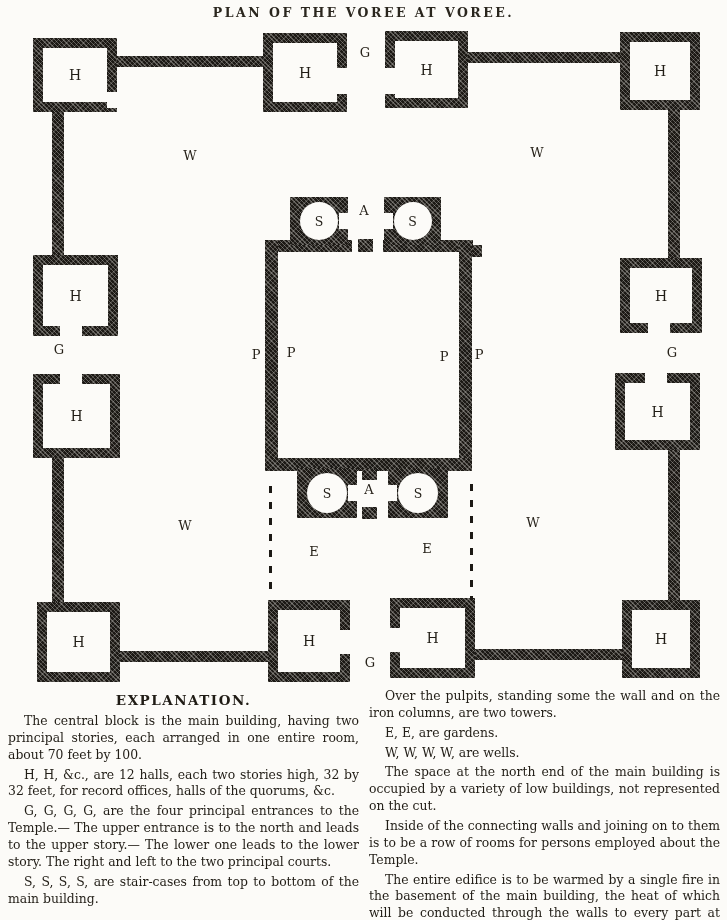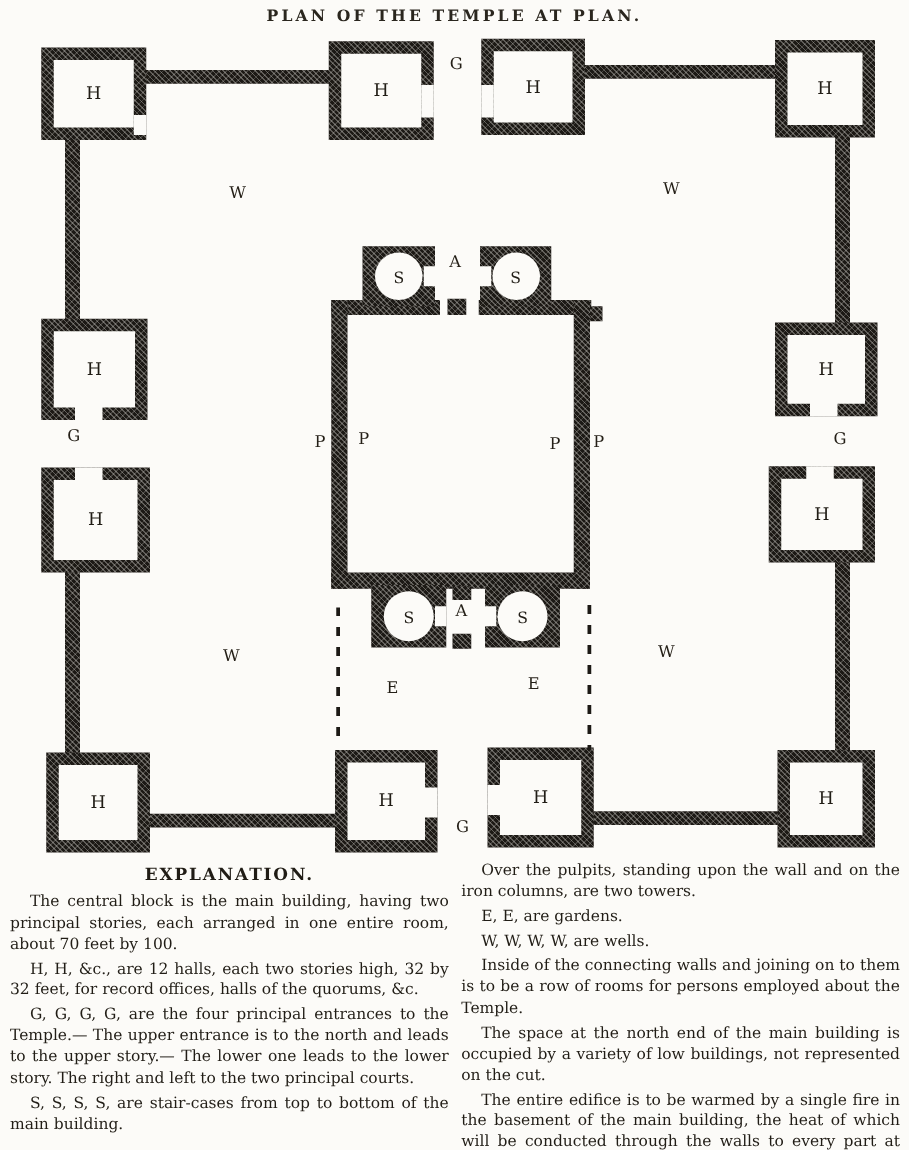--- a/index.html
+++ b/index.html
@@ -39,21 +39,21 @@
     margin:4px 0 5px 0;
   }
   .col p{
     margin:0 0 3px 0;font-size:12.4px;line-height:1.36;text-align:justify;
     text-indent:16px;color:#211d16;
   }
 </style>
 </head>
 <body>
 
-<div id="page-title">PLAN OF THE TEMPLE AT PLAN.</div>
+<div id="page-title">PLAN OF THE VOREE AT VOREE.</div>
 
 <div id="temple-plan">
     <div class="wall" style="left: 112px; top: 56px; width: 156px; height: 11px;"></div>
     <div class="wall" style="left: 464px; top: 52px; width: 160px; height: 11px;"></div>
     <div class="wall" style="left: 52px; top: 108px; width: 12px; height: 150px;"></div>
     <div class="wall" style="left: 52px; top: 456px; width: 12px; height: 149px;"></div>
     <div class="wall" style="left: 668px; top: 108px; width: 12px; height: 152px;"></div>
     <div class="wall" style="left: 668px; top: 448px; width: 12px; height: 155px;"></div>
     <div class="wall" style="left: 116px; top: 651px; width: 155px; height: 11px;"></div>
     <div class="wall" style="left: 471px; top: 649px; width: 154px; height: 11px;"></div>
@@ -182,20 +182,20 @@
 <div id="explanation">
   <div class="col">
     <div id="explanation-heading">EXPLANATION.</div>
     <p>The central block is the main building, having two principal stories, each arranged in one entire room, about 70 feet by 100.</p>
     <p>H, H, &amp;c., are 12 halls, each two stories high, 32 by 32 feet, for record offices, halls of the quorums, &amp;c.</p>
     <p>G, G, G, G, are the four principal entrances to the Temple.— The upper entrance is to the north and leads to the upper story.— The lower one leads to the lower story.  The right and left to the two principal courts.</p>
     <p>S, S, S, S, are stair-cases from top to bottom of the main building.</p>
 
   </div>
   <div class="col">
-    <p>Over the pulpits, standing upon the wall and on the iron columns, are two towers.</p>
+    <p>Over the pulpits, standing some the wall and on the iron columns, are two towers.</p>
     <p>E, E, are gardens.</p>
     <p>W, W, W, W, are wells.</p>
+    <p>The space at the north end of the main building is occupied by a variety of low buildings, not represented on the cut.</p>
     <p>Inside of the connecting walls and joining on to them is to be a row of rooms for persons employed about the Temple.</p>
-    <p>The space at the north end of the main building is occupied by a variety of low buildings, not represented on the cut.</p>
     <p>The entire edifice is to be warmed by a single fire in the basement of the main building, the heat of which will be  conducted  through the walls to every part at pleasure.</p>
   </div>
 </div>
 
 </body></html>

